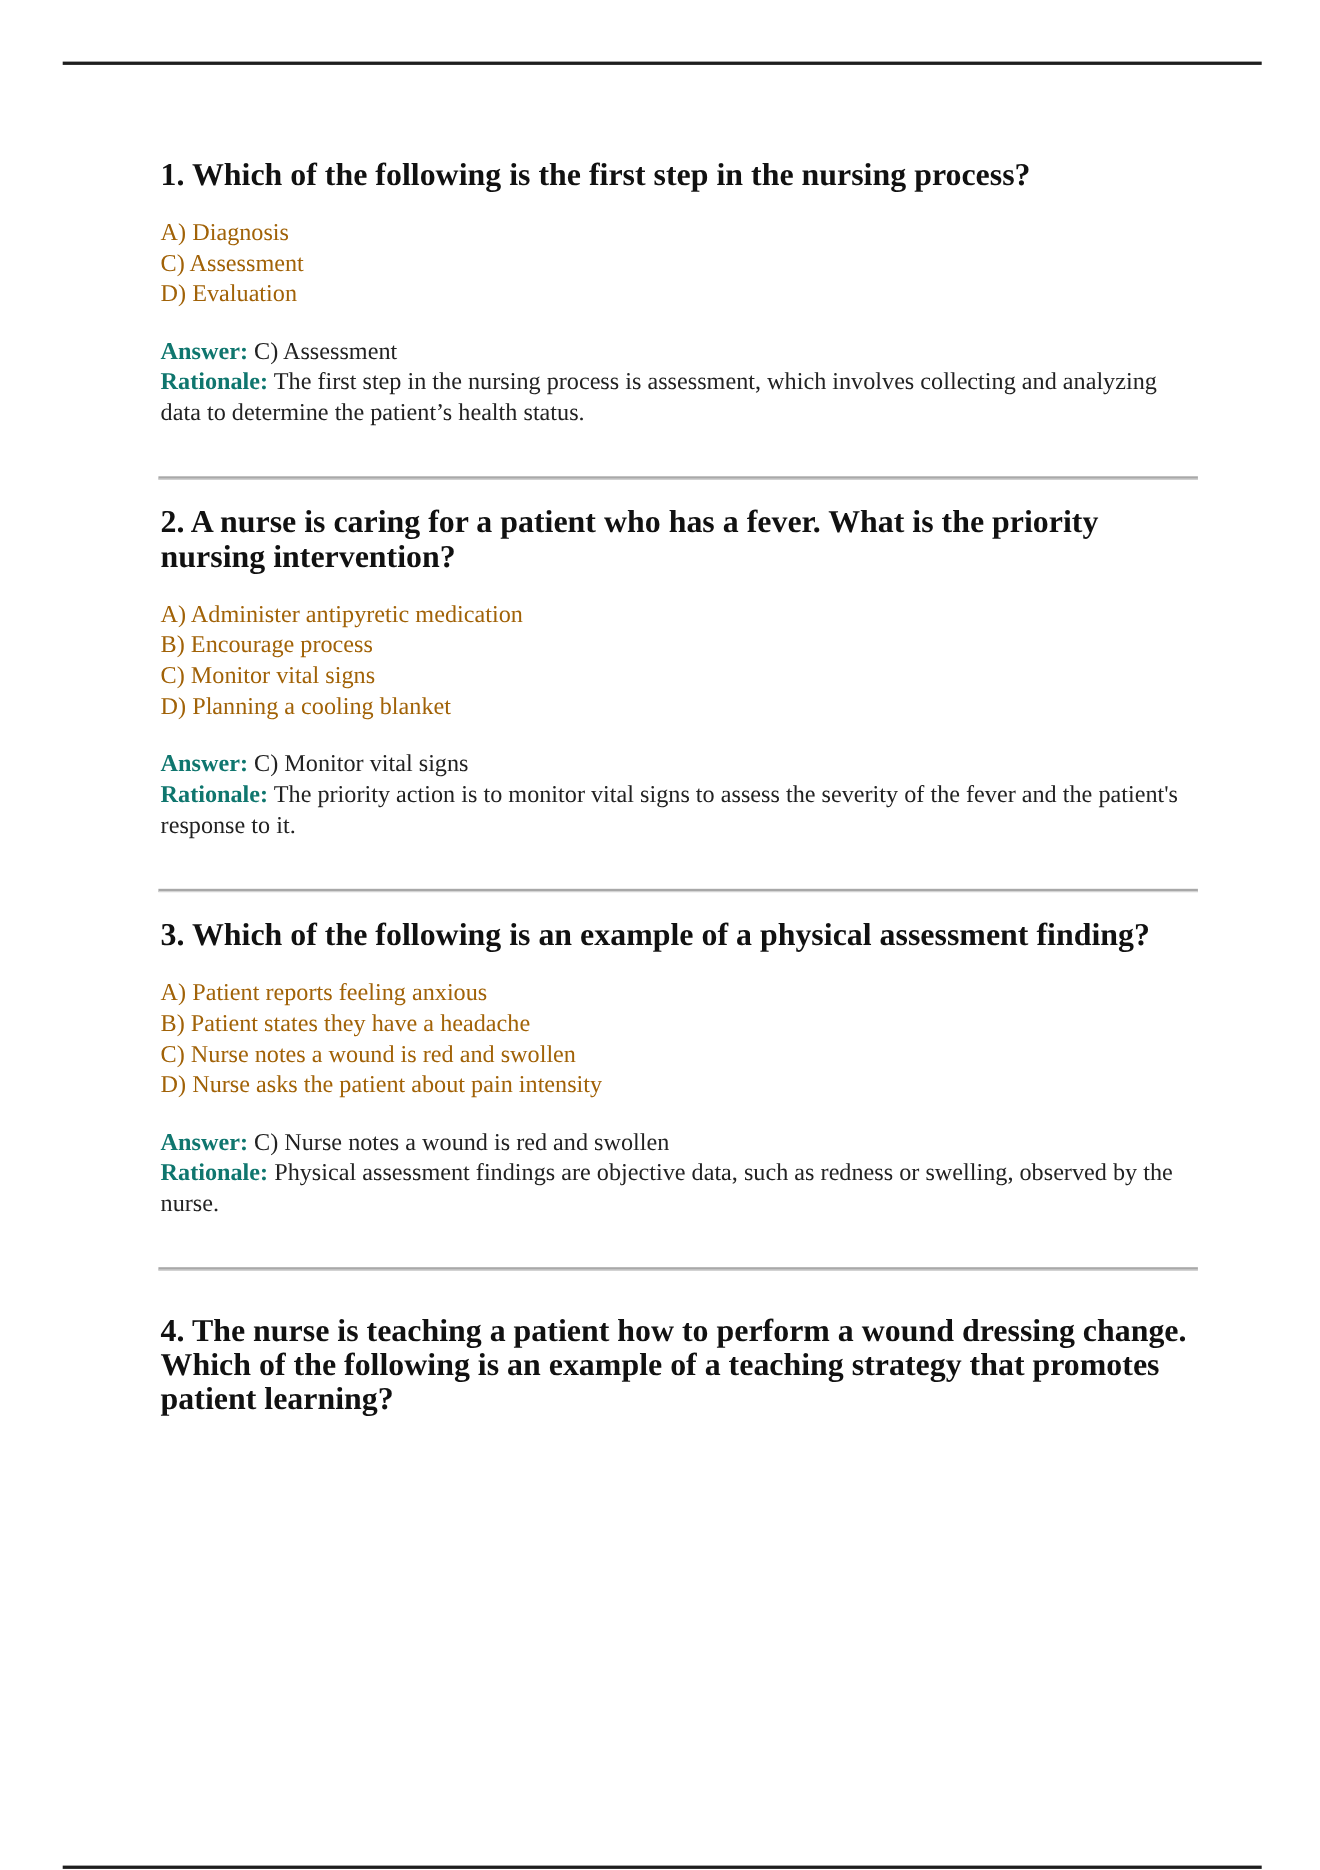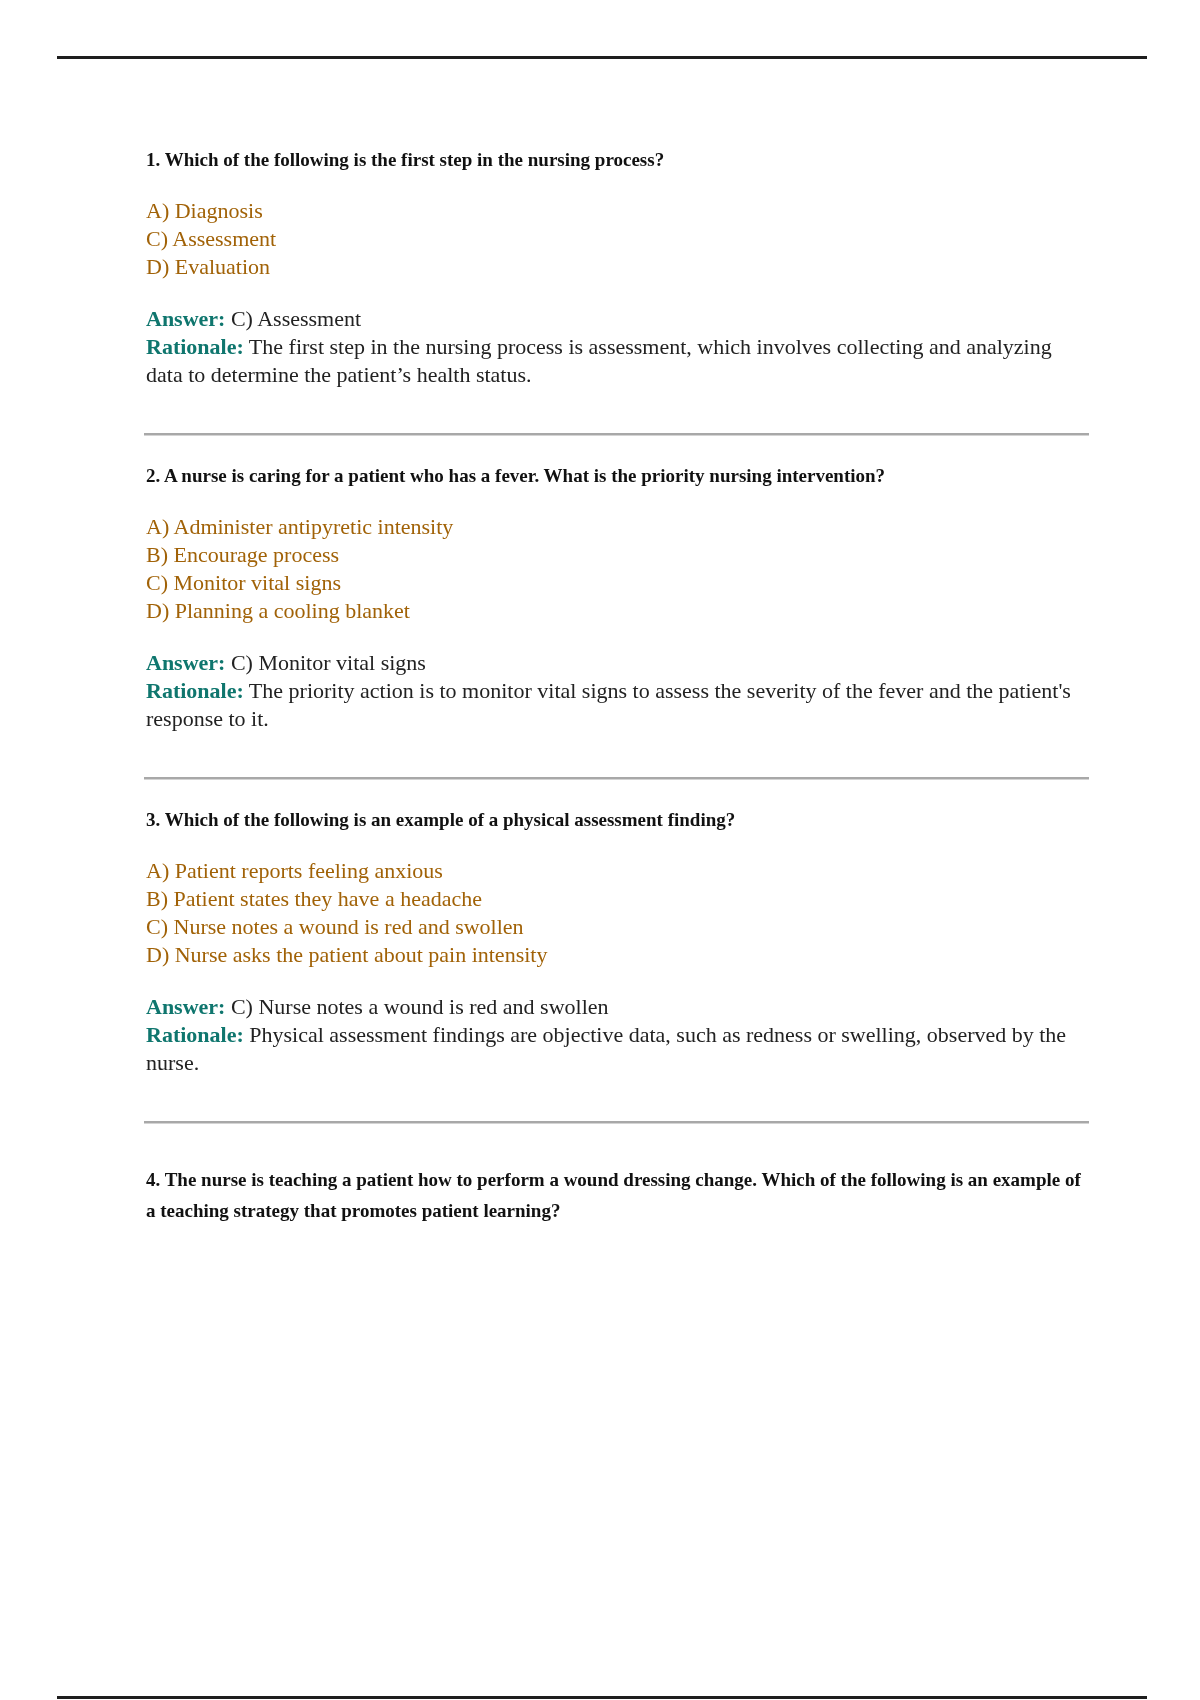--- a/index.html
+++ b/index.html
@@ -12,21 +12,21 @@
       background: #1e1e1e;
     }
     .rule-bottom {
       position: absolute; left: 57px; top: 1696px; width: 1090px; height: 3px;
       background: #1e1e1e;
     }
     .content {
       position: absolute; left: 146px; top: 144px; width: 945px;
     }
     .question {
-      font-weight: bold; font-size: 19px; line-height: 31px; margin: 0;
+      font-weight: bold; font-size: 29px; line-height: 31px; margin: 0;
       color: #111;
     }
     .options { list-style: none; margin: 22px 0 0 0; padding: 0; }
     .options li { font-size: 22px; line-height: 28px; color: #a16207; }
     .answer-block { margin-top: 24px; font-size: 22px; line-height: 28px; color: #222; }
     .answer-block b { color: #0f766e; }
     .separator {
       height: 2px; background: #a8a8a8; margin: 44px 0 0 -2px; width: 945px;
       border-bottom: 1px solid #d4d4d4;
     }
@@ -51,21 +51,21 @@
     <div class="answer-block">
       <div><b>Answer:</b><span> C) Assessment</span></div>
       <div><b>Rationale:</b><span> The first step in the nursing process is assessment, which involves collecting and analyzing data to determine the patient’s health status.</span></div>
     </div>
     <div class="separator"></div>
   </section>
 
   <section class="q-block next">
     <p class="question">2. A nurse is caring for a patient who has a fever. What is the priority nursing intervention?</p>
     <ul class="options">
-      <li>A) Administer antipyretic intensity</li>
+      <li>A) Administer antipyretic medication</li>
       <li>B) Encourage process</li>
       <li>C) Monitor vital signs</li>
       <li>D) Planning a cooling blanket</li>
     </ul>
     <div class="answer-block">
       <div><b>Answer:</b><span> C) Monitor vital signs</span></div>
       <div><b>Rationale:</b><span> The priority action is to monitor vital signs to assess the severity of the fever and the patient's response to it.</span></div>
     </div>
     <div class="separator"></div>
   </section>

